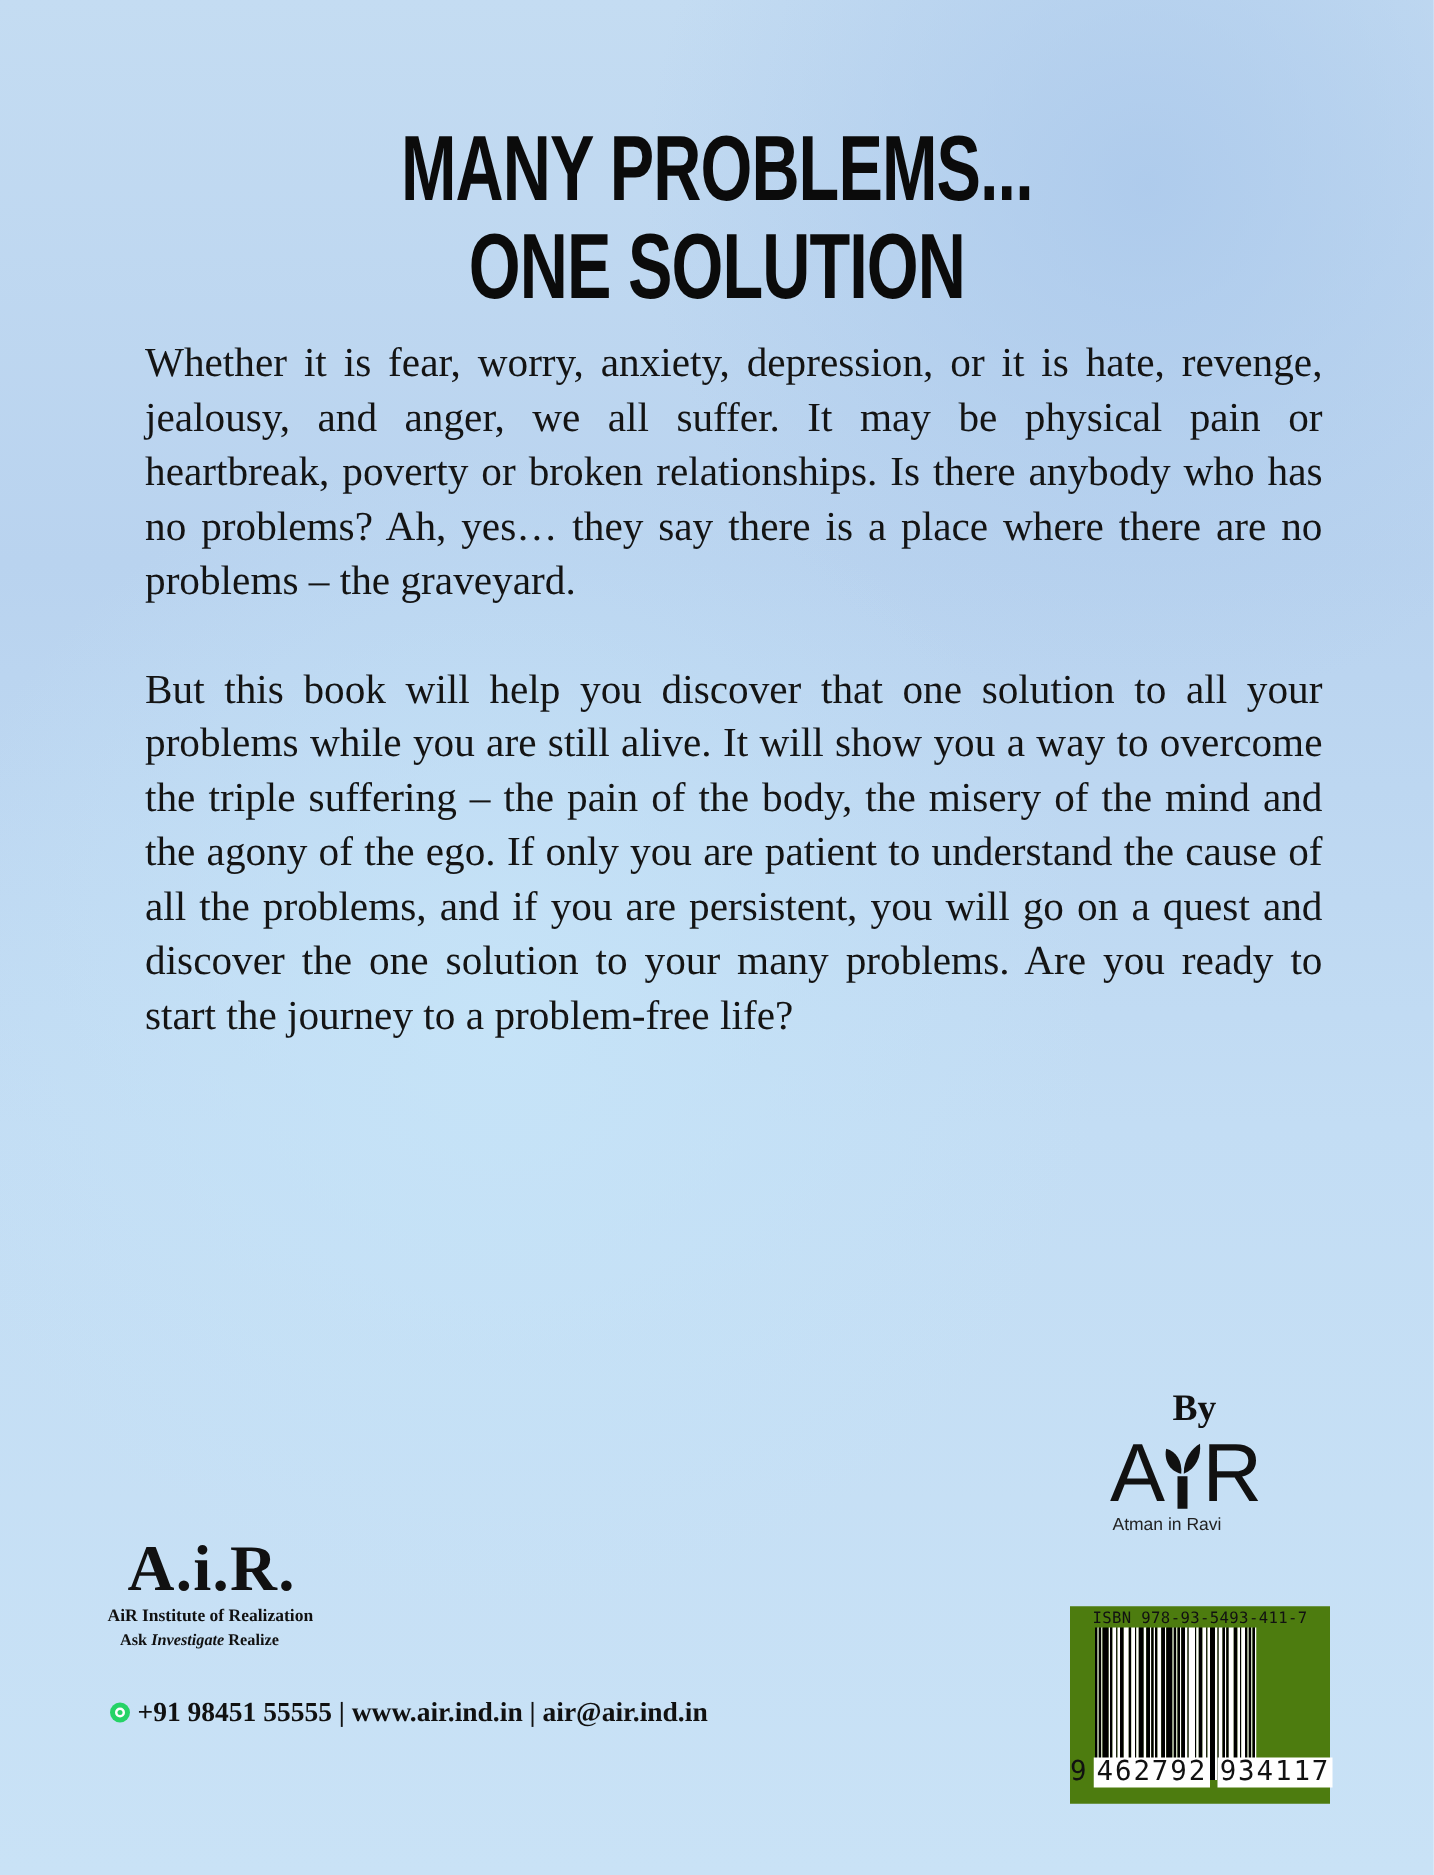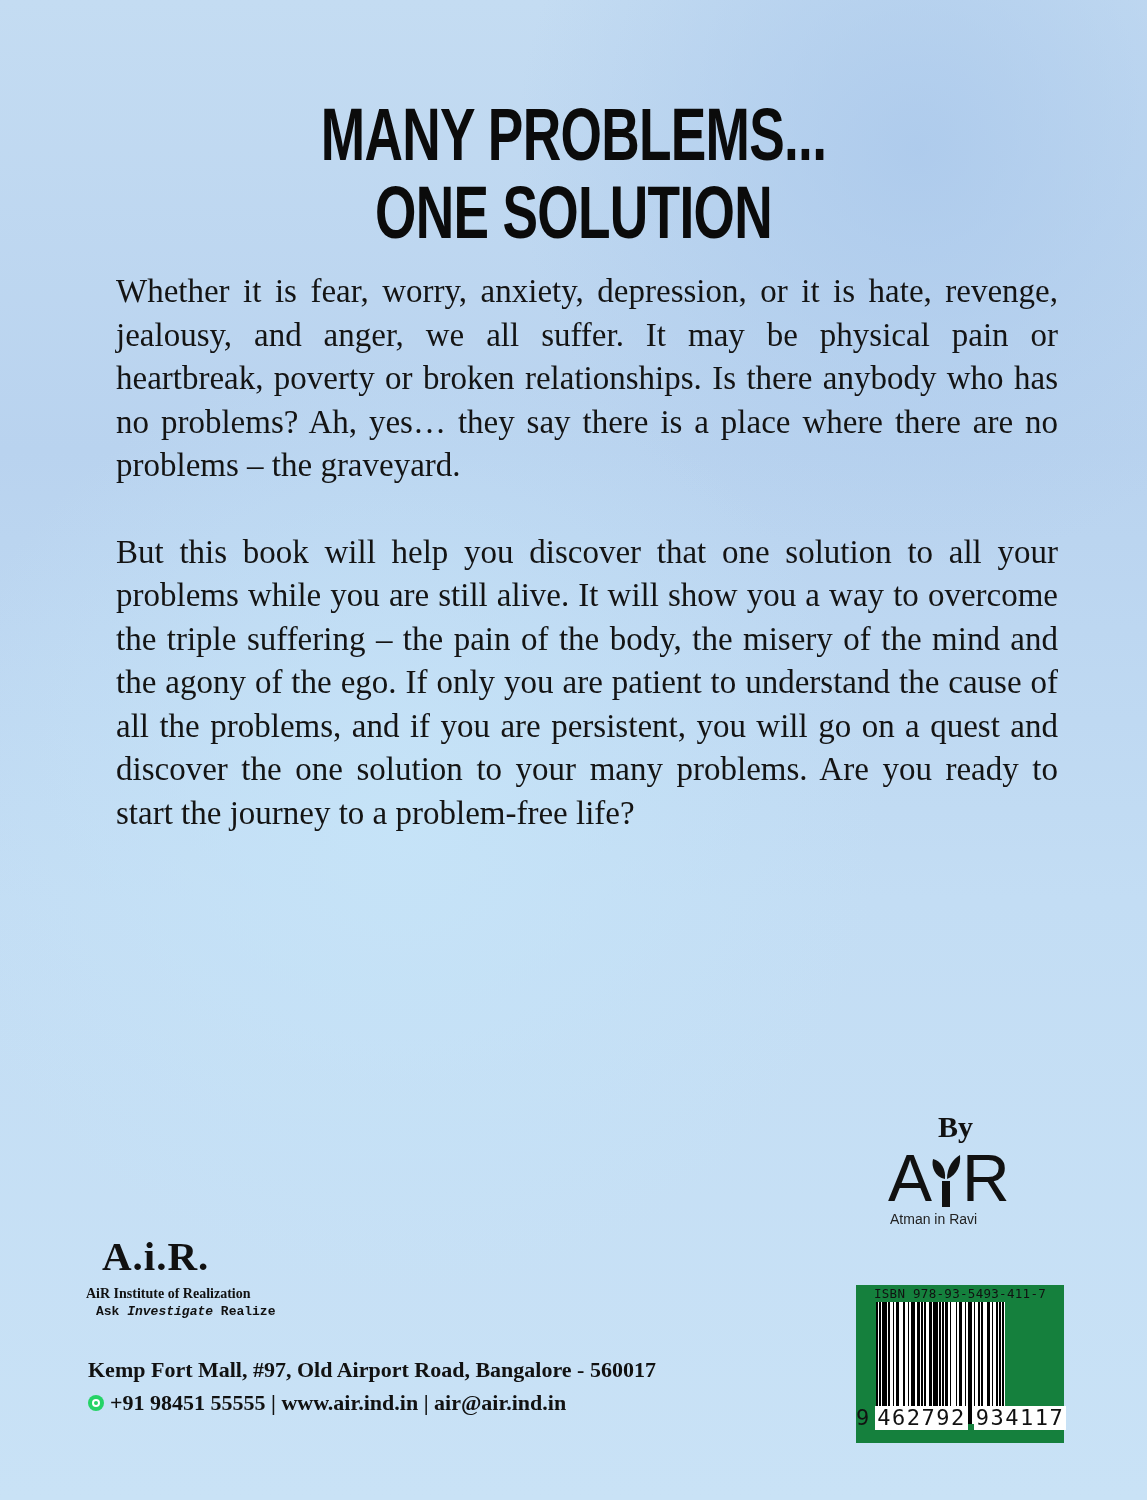--- a/index.html
+++ b/index.html
@@ -35,32 +35,32 @@
     font-family:"Liberation Sans","DejaVu Sans",sans-serif; font-size:66px; font-weight:normal;
     line-height:62px; letter-spacing:-2px; color:#111; display:flex; align-items:flex-end;
   }
   .air-mark .leaf { display:inline-block; width:30px; height:58px; position:relative; margin:0 1px; }
   .air-sub {
     font-family:"Liberation Sans","DejaVu Sans",sans-serif; font-size:14px; color:#222; margin-left:2px; margin-top:2px;
   }
   .inst {
     position:absolute; left:86px; top:1228px; width:180px;
   }
-  .inst-mark { font-size:41px; font-weight:bold; line-height:56px; margin-left:16px; letter-spacing:1px; }
+  .inst-mark { font-size:52px; font-weight:bold; line-height:56px; margin-left:16px; letter-spacing:1px; }
   .inst-name { font-size:14px; font-weight:bold; margin-top:2px; white-space:nowrap; }
-  .inst-tag { font-family:Liberation Mono, monospace; font-size:13px; font-weight:bold; margin-left:10px; margin-top:2px; white-space:nowrap; }
+  .inst-tag { font-family:Liberation Serif, serif; font-size:13px; font-weight:bold; margin-left:10px; margin-top:2px; white-space:nowrap; }
   .inst-tag i { font-style:italic; }
   .address {
     position:absolute; left:88px; top:1353px; font-size:22px; font-weight:bold; white-space:nowrap; line-height:33px;
   }
   .wa { display:inline-block; width:16px; height:16px; border-radius:50%; background:#25d366; vertical-align:-1px; margin-right:6px; position:relative; }
   .wa::after { content:""; position:absolute; left:4px; top:4px; width:8px; height:8px; border-radius:50%; background:#fff; }
   .wa::before { content:""; position:absolute; left:6px; top:6px; width:4px; height:4px; border-radius:50%; background:#25d366; z-index:1; }
   .barcode-box {
-    position:absolute; left:856px; top:1285px; width:208px; height:158px; background:#15803d;
+    position:absolute; left:856px; top:1285px; width:208px; height:158px; background:#4d7c0f;
   }
   .isbn-text {
     font-family:"DejaVu Sans Mono","Liberation Mono",monospace; font-size:12.5px; text-align:center;
     line-height:14px; margin-top:2px; letter-spacing:0.3px;
   }
   .bars { position:absolute; left:20px; top:17px; width:180px; height:122px; display:flex; align-items:stretch; }
   .bars span { display:block; height:100%; }
   .bar-digits {
     position:absolute; left:0; top:121px; width:208px; font-family:"DejaVu Sans Mono","Liberation Mono",monospace;
     font-size:22px; line-height:24px; display:flex;
@@ -98,21 +98,20 @@
   <div class="air-sub">Atman in Ravi</div>
 </div>
 
 <div class="inst">
   <div class="inst-mark">A.i.R.</div>
   <div class="inst-name">AiR Institute of Realization</div>
   <div class="inst-tag"><span>Ask </span><i>Investigate</i><span> Realize</span></div>
 </div>
 
 <div class="address">
-  <div>Kemp Fort Mall, #97, Old Airport Road, Bangalore - 560017</div>
   <div>
     <span class="wa"></span><span>+91 98451 55555</span>
     <span>|</span>
     <span>www.air.ind.in</span>
     <span>|</span>
     <span>air@air.ind.in</span>
   </div>
 </div>
 
 <div class="barcode-box">

